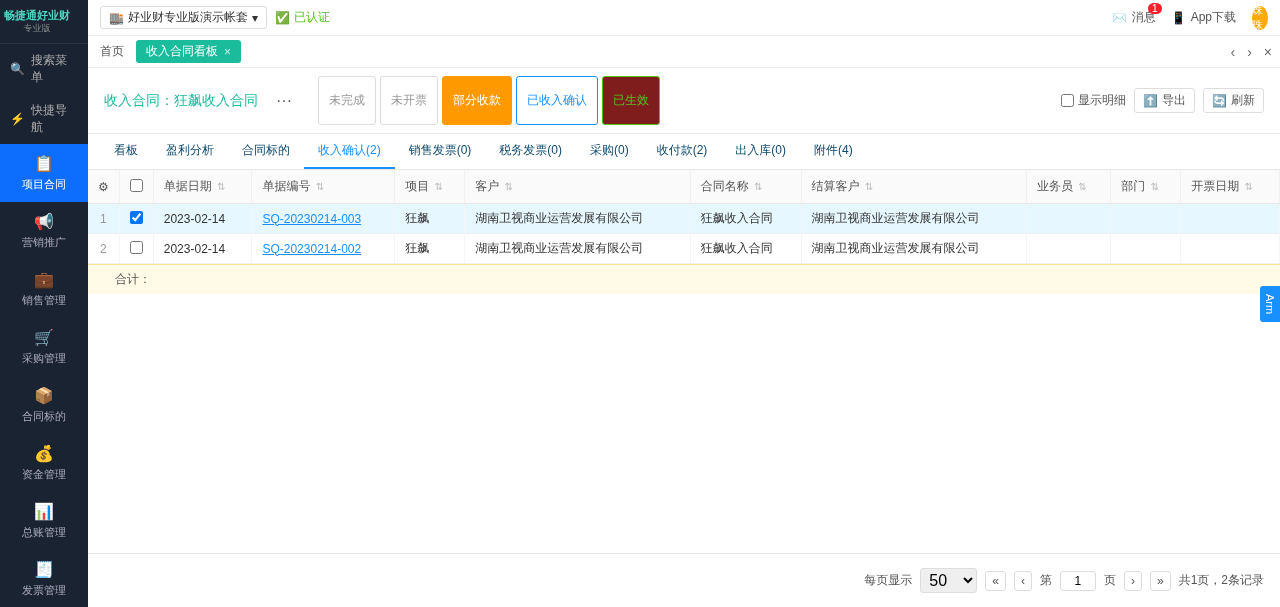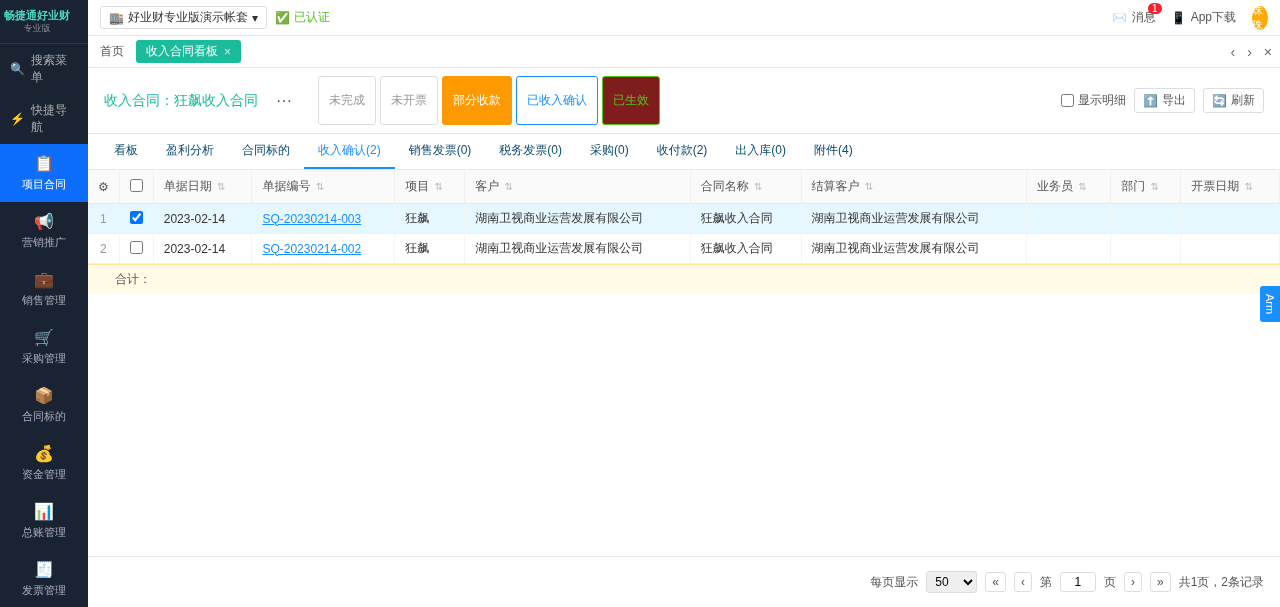--- a/index.html
+++ b/index.html
@@ -72,21 +72,21 @@
     .settings-icon { cursor: pointer; color: #555; }
     input[type="checkbox"] { width: 13px; height: 13px; cursor: pointer; }
 
     
     .table-footer { background: #fffbe6; border-top: 1px solid #ffe58f; padding: 6px 27px; font-size: 12px; color: #555; display: flex; gap: 16px; }
 
     
     .pagination { background: #fff; border-top: 1px solid #e8e8e8; display: flex; align-items: center; justify-content: flex-end; padding: 14px 16px; gap: 8px; font-size: 12px; color: #555; }
     .page-btn { border: 1px solid #ddd; border-radius: 3px; padding: 2px 6px; cursor: pointer; background: #fff; color: #555; font-size: 12px; }
     .page-input { width: 36px; border: 1px solid #ddd; border-radius: 3px; padding: 2px 4px; text-align: center; font-size: 12px; }
-    .page-select { border: 1px solid #ddd; border-radius: 3px; padding: 2px 4px; font-size: 12px; }
+    .page-select { border: 1px solid #ddd; border-radius: 3px; padding: 2px 4px; font-size: 16px; }
 
     
     .sticky-right { position: fixed; right: 0; top: 50%; transform: translateY(-50%); background: #1890ff; color: #fff; writing-mode: vertical-lr; padding: 8px 4px; cursor: pointer; border-radius: 3px 0 0 3px; font-size: 11px; z-index: 100; }
 
     .checkbox-col { width: 30px; text-align: center; }
     .num-col { width: 30px; text-align: center; }
     .show-detail { display: flex; align-items: center; gap: 4px; font-size: 12px; color: #555; }
     .show-detail input { width: 13px; height: 13px; }
   </style>
 </head>

